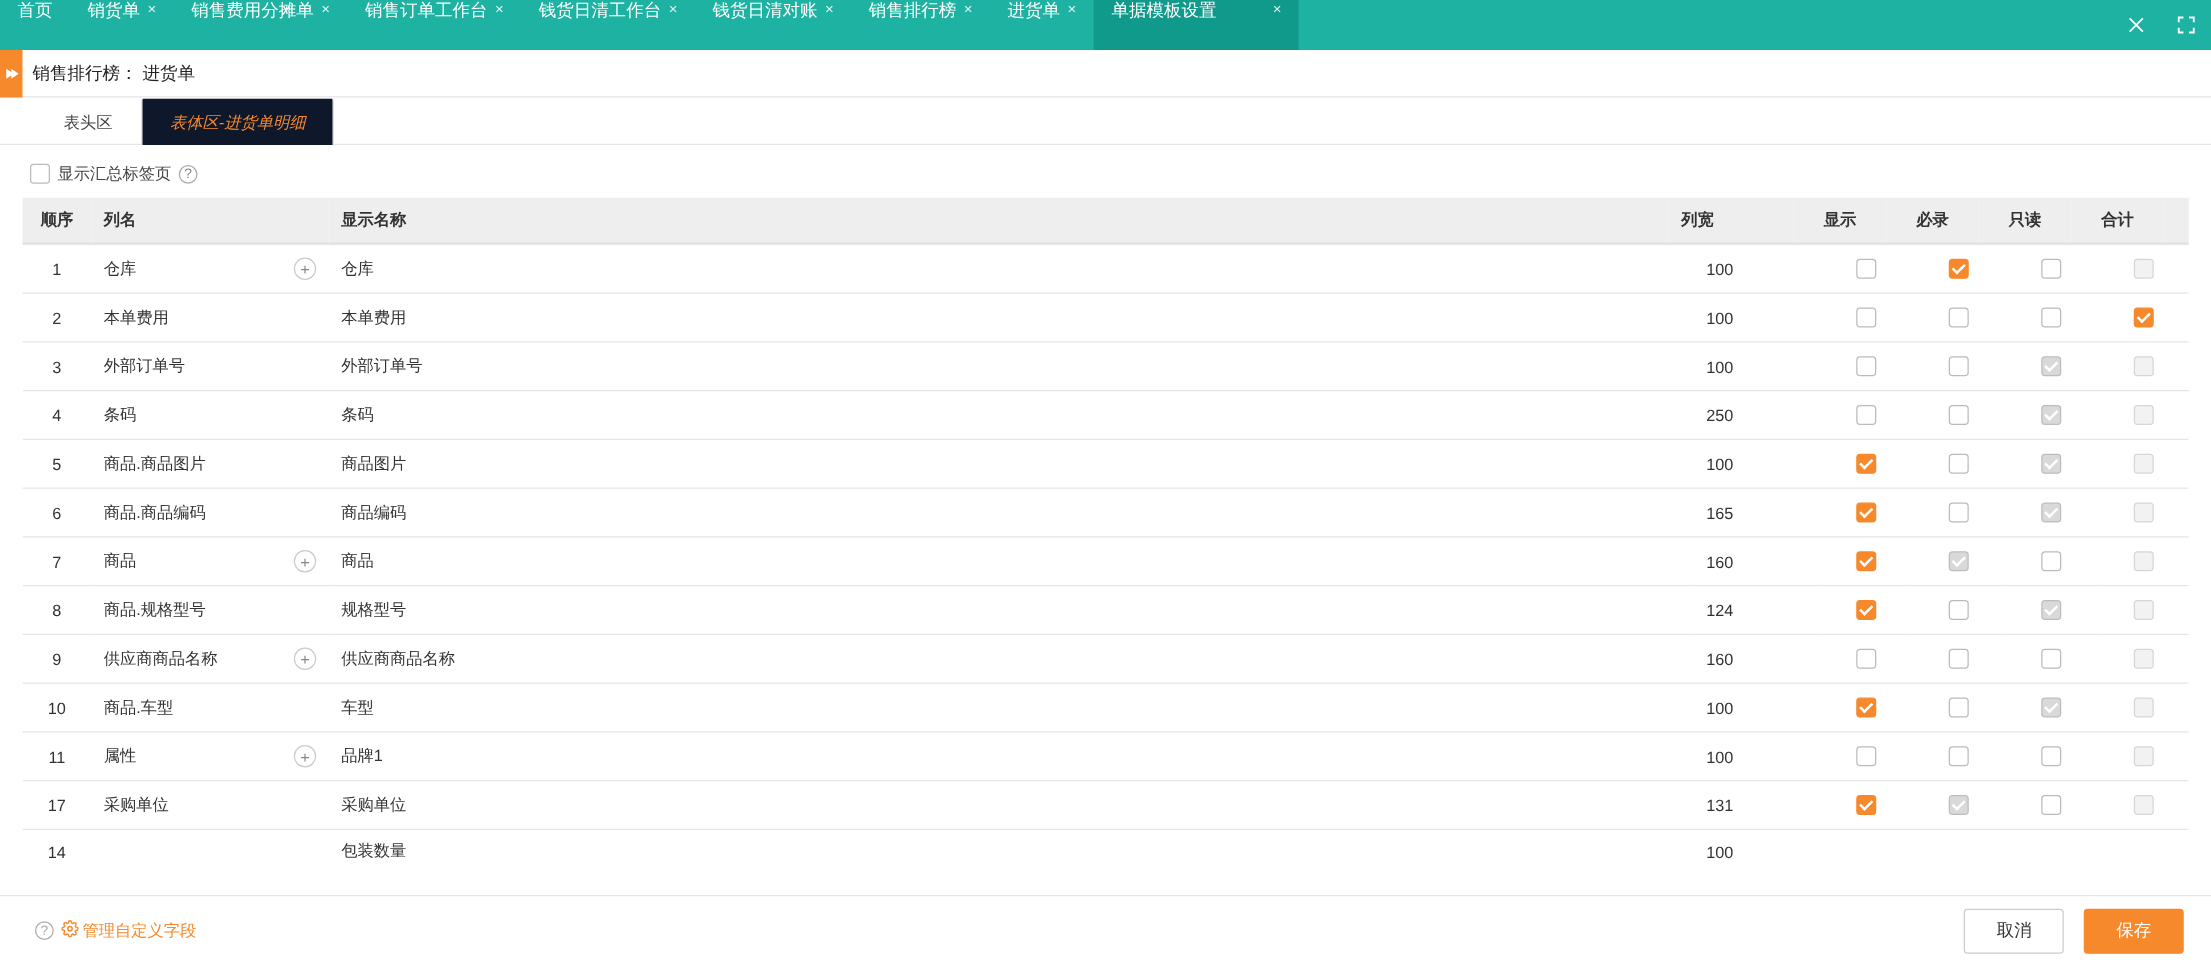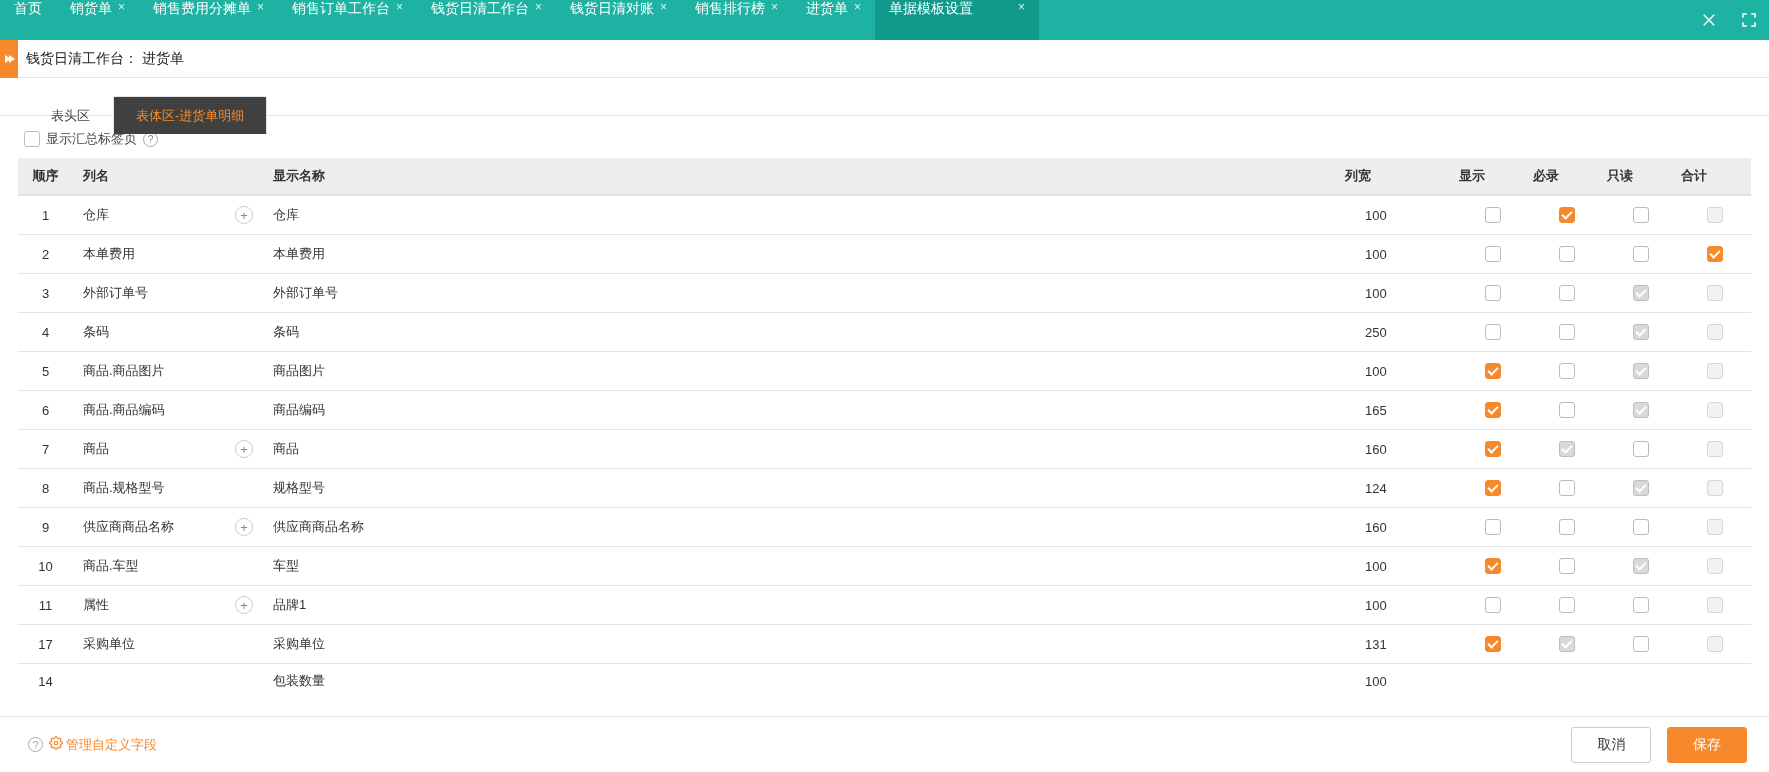--- a/index.html
+++ b/index.html
@@ -25,22 +25,22 @@
   .tab-icon{width:40px;display:flex;align-items:center;justify-content:center;color:#fff;}
   .tab-icon svg{width:18px;height:18px;stroke:#fff;}
   
   .crumb-bar{height:38px;display:flex;align-items:center;font-size:14px;border-bottom:1px solid var(--border);flex:0 0 auto;}
   .back-btn{width:18px;height:38px;background:var(--orange);display:flex;align-items:center;justify-content:center;color:#fff;cursor:pointer;margin-right:8px;}
   .back-btn svg{width:12px;height:12px;fill:#fff;}
   .crumb-label{color:#222;}
   .crumb-value{color:#222;margin-left:4px;}
   
   .sub-tabs{display:flex;align-items:flex-end;height:38px;padding-left:28px;flex:0 0 auto;border-bottom:1px solid var(--border);}
-  .sub-tab{padding:10px 22px 9px;color:#444;cursor:pointer;border:1px solid transparent;border-bottom:none;position:relative;top:19px;}
-  .sub-tab.active{color:var(--orange);border-color:var(--border);background:#404040;border-radius:2px 2px 0 0;}
+  .sub-tab{padding:10px 22px 9px;color:#444;cursor:pointer;border:1px solid transparent;border-bottom:none;position:relative;top:1px;}
+  .sub-tab.active{color:var(--orange);border-color:var(--border);background:#0f172a;border-radius:2px 2px 0 0;font-style:italic;}
   
   .option-row{display:flex;align-items:center;padding:12px 20px 8px;font-size:13px;color:#444;flex:0 0 auto;}
   .option-row label{display:flex;align-items:center;cursor:pointer;}
   .option-row input{margin-right:6px;}
   .help-icon{display:inline-flex;align-items:center;justify-content:center;width:15px;height:15px;border:1px solid #aaa;border-radius:50%;font-size:11px;color:#888;margin-left:6px;cursor:default;}
   
   .table-wrap{flex:1;overflow:hidden;padding:0 18px 8px 18px;display:flex;flex-direction:column;}
   .tbl{width:100%;border-collapse:separate;border-spacing:0;}
   .tbl th{background:var(--header-bg);font-weight:600;color:#333;text-align:left;padding:9px 10px;font-size:13px;border-bottom:1px solid #ddd;white-space:nowrap;}
   .tbl th.center{text-align:center;}
@@ -134,21 +134,21 @@
   </div>
 </div>
 
 <div class="crumb-bar">
   <div class="back-btn">
     <svg viewBox="0 0 12 12">
         <path d="M2 2 L8 6 L2 10 Z"></path>
         <path d="M6 2 L12 6 L6 10 Z"></path>
       </svg>
   </div>
-  <span class="crumb-label">钱货日清工作台：</span>
+  <span class="crumb-label">销售排行榜：</span>
   <span class="crumb-value">进货单</span>
 </div>
 
 <div class="sub-tabs" id="sub-tabs">
     <div class="sub-tab">表头区</div>
     <div class="sub-tab active">表体区-进货单明细</div>
   </div>
 
 <div class="option-row">
   <label>

